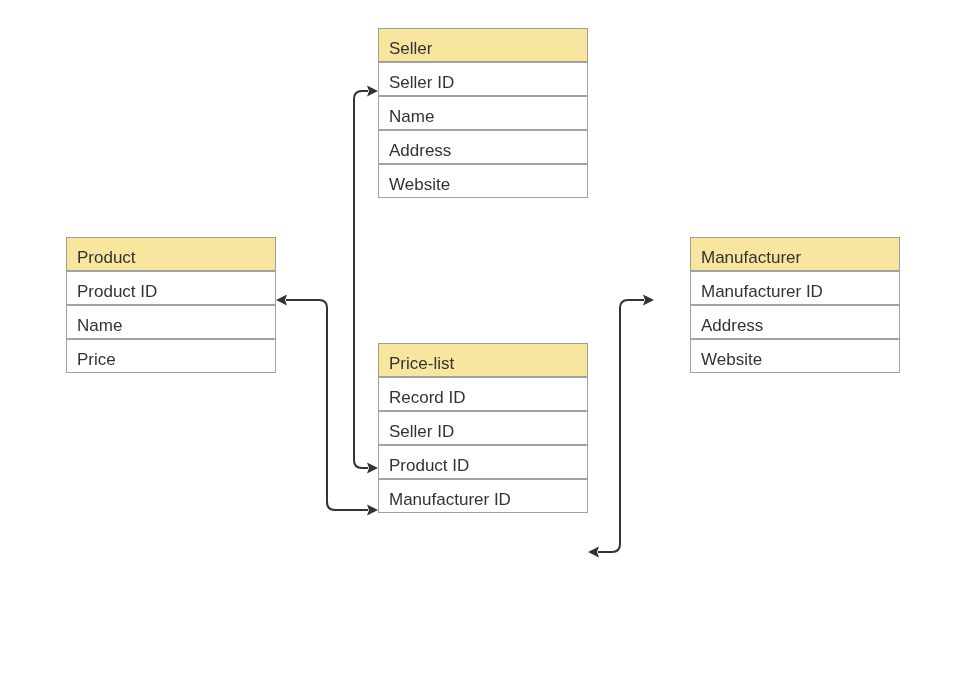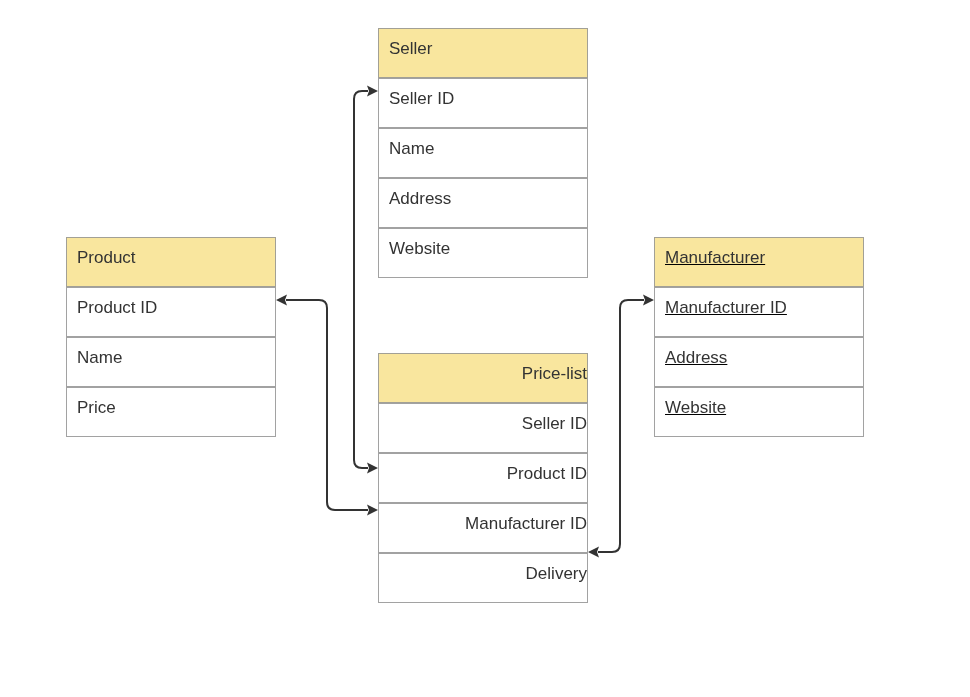--- a/index.html
+++ b/index.html
@@ -23,38 +23,38 @@
     height: 697px;
     pointer-events: none;
   }
   .er-table {
     position: absolute;
     width: 210px;
   }
   .er-table .cell {
     box-sizing: border-box;
     width: 210px;
-    height: 50px;
+    height: 34px;
     line-height: 40px;
     border: 1px solid #a2a2a2;
     background: #ffffff;
     color: #333333;
     font-size: 17px;
     padding-left: 10px;
     white-space: nowrap;
     overflow: hidden;
   }
   .er-table .cell.header {
     background: #f9e69e;
     border-color: #a2a096;
   }
   #table-seller        { left: 378px; top: 28px;  }
   #table-product       { left: 66px;  top: 237px; }
-  #table-manufacturer  { left: 654px; top: 237px; text-decoration: underline; }
-  #table-price-list    { left: 378px; top: 353px; text-align: right; }
+  #table-manufacturer  { left: 690px; top: 237px; }
+  #table-price-list    { left: 378px; top: 343px; }
   .conn {
     fill: none;
     stroke: #333333;
     stroke-width: 2;
   }
   .arrowhead {
     fill: #333333;
     stroke: none;
   }
 </style>
@@ -98,19 +98,19 @@
 
   <div class="er-table" id="table-manufacturer">
     <div class="cell header">Manufacturer</div>
     <div class="cell">Manufacturer ID</div>
     <div class="cell">Address</div>
     <div class="cell">Website</div>
   </div>
 
   <div class="er-table" id="table-price-list">
     <div class="cell header">Price-list</div>
+    <div class="cell">Record ID</div>
     <div class="cell">Seller ID</div>
     <div class="cell">Product ID</div>
     <div class="cell">Manufacturer ID</div>
-    <div class="cell">Delivery</div>
   </div>
 
 </div>
 
 </body></html>

